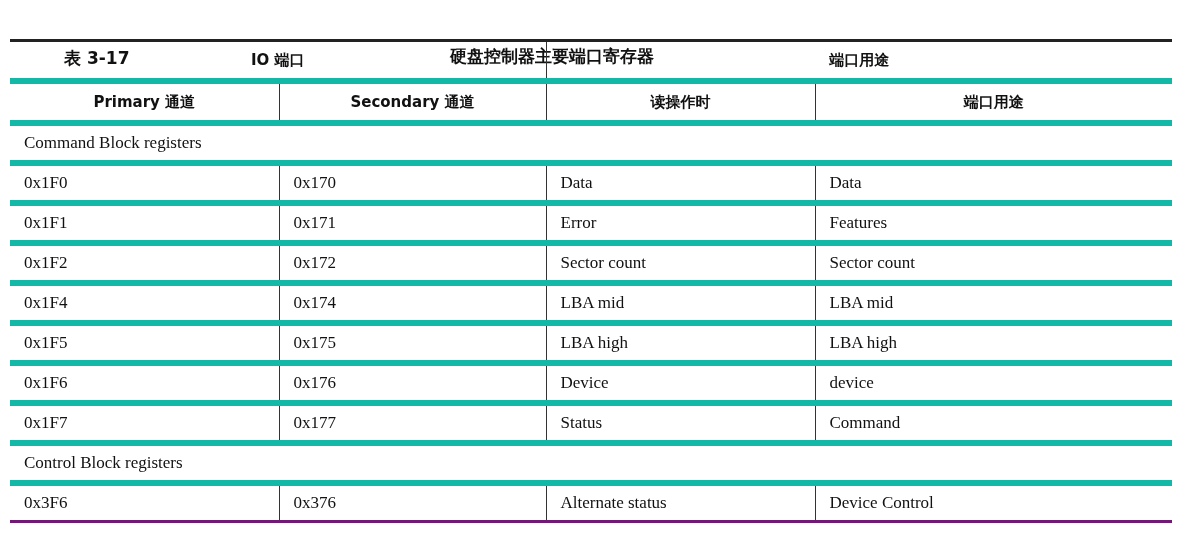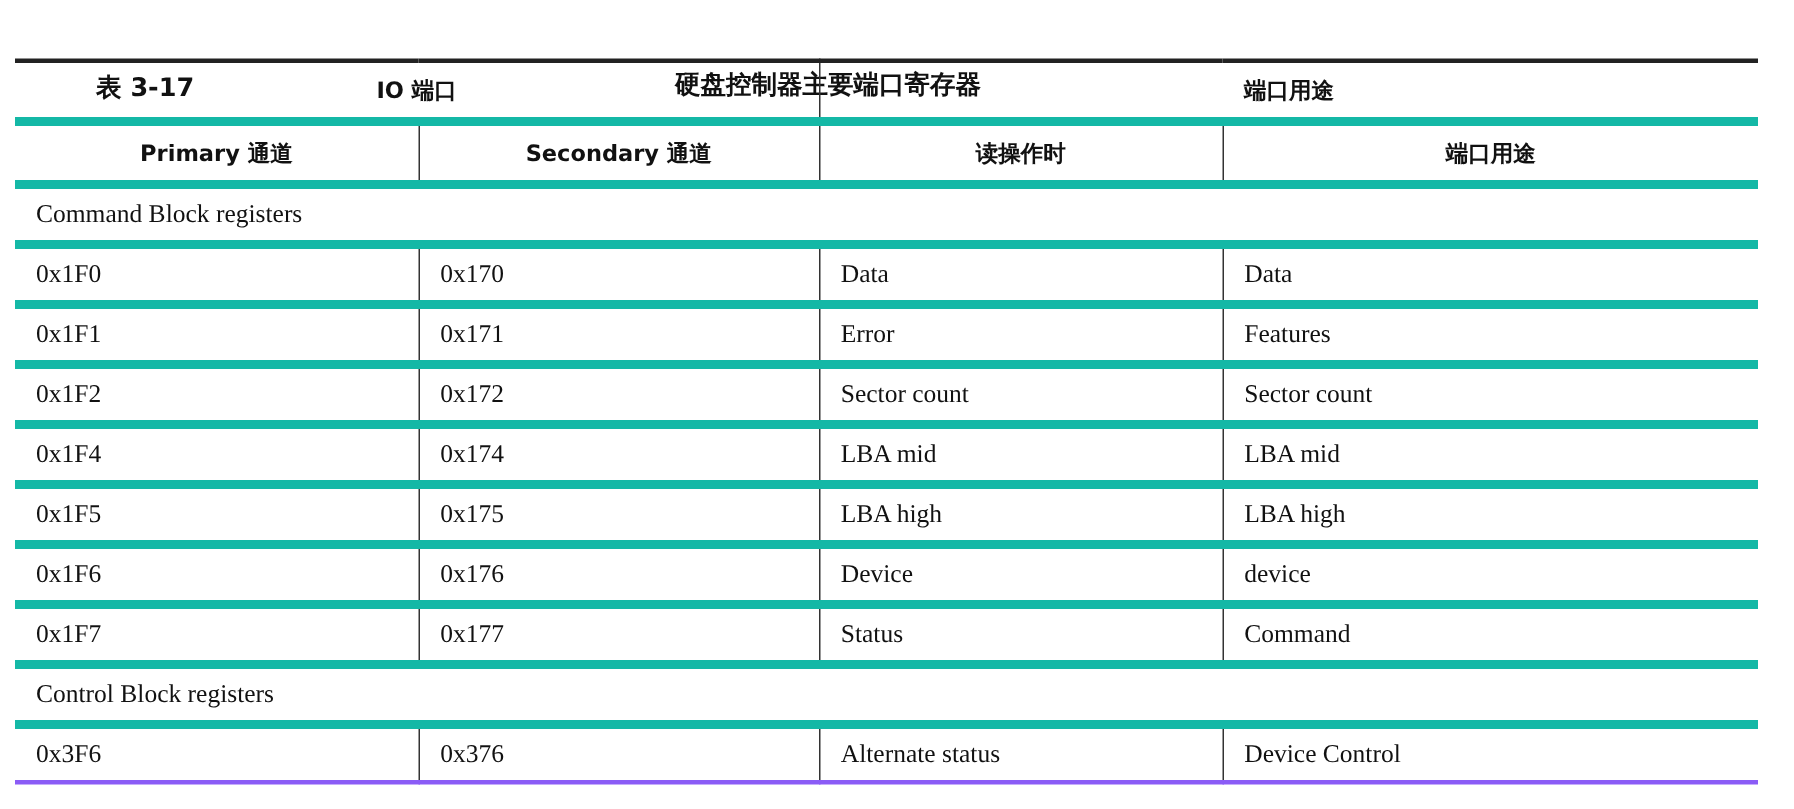--- a/index.html
+++ b/index.html
@@ -8,21 +8,21 @@
   .caption .num { position: absolute; left: 64px; top: 4px; font-family: "DejaVu Sans", sans-serif; font-weight: bold; font-size: 17px; margin-top: 39px; }
   .caption .title { position: absolute; left: 450px; top: 4px; font-family: "DejaVu Sans", sans-serif; font-weight: bold; font-size: 17px; margin-top: 37px; }
   table { position: absolute; left: 10px; top: 39px; width: 1162px; border-collapse: collapse; table-layout: fixed; }
   col.c1 { width: 269px; } col.c2 { width: 267px; } col.c3 { width: 269px; } col.c4 { width: 357px; }
   tr { border-bottom: 6px solid #14b8a6; }
   tr.top { border-top: 3px solid #222; }
   th { font-family: "DejaVu Sans", sans-serif; font-weight: bold; font-size: 15px; text-align: center; height: 36px; padding: 0; }
   td { font-family: "Liberation Serif", serif; font-size: 17px; height: 34px; padding: 0 0 0 14px; text-align: left; }
   th + th, td + td { border-left: 1.5px solid #333; }
   td.section { font-size: 17px; border-left: none; }
-  tr.bottom { border-bottom: 3px solid #8b5cf6; }
+  tr.bottom { border-bottom: 3px solid #701a75; }
 </style>
 </head>
 <body>
 
 <div class="caption">
   <span class="num">表 3-17</span>
   <span class="title">硬盘控制器主要端口寄存器</span>
 </div>
 
 <table>

